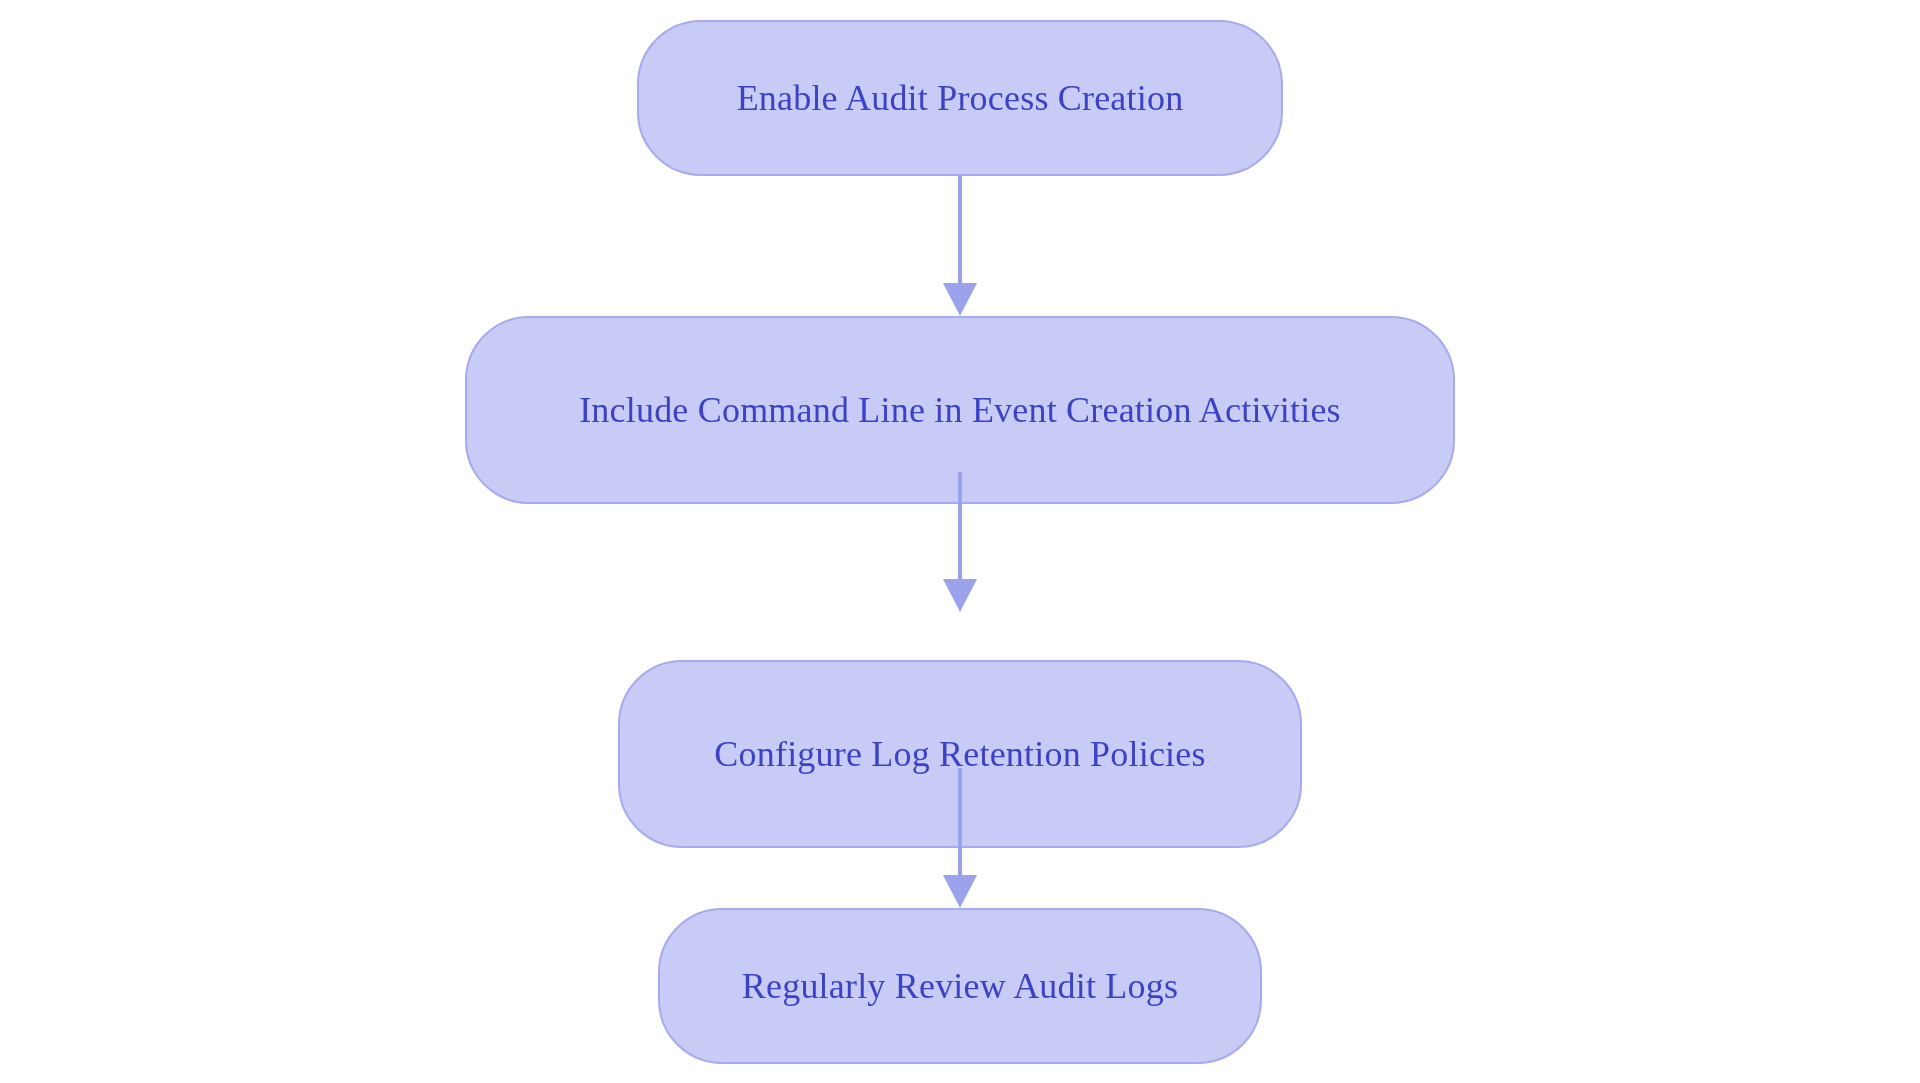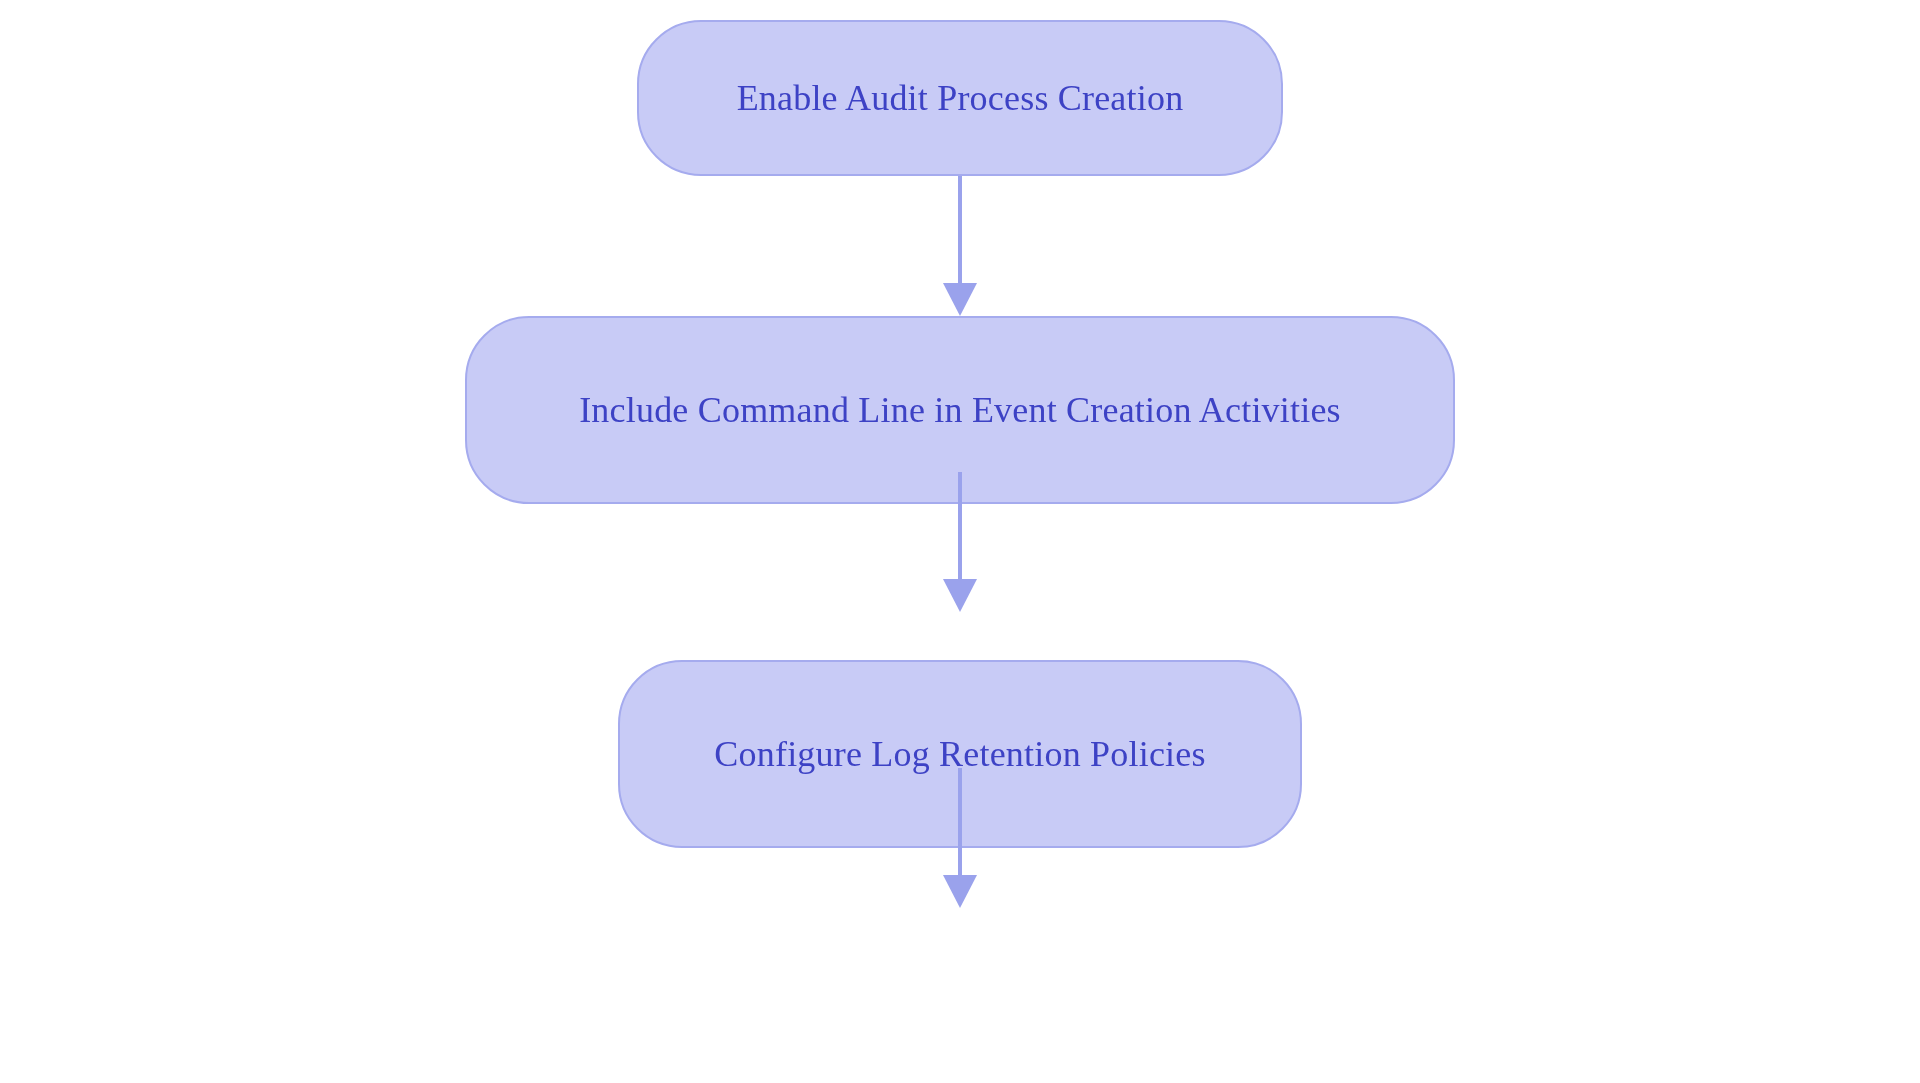--- a/index.html
+++ b/index.html
@@ -97,14 +97,17 @@
 
   <div class="node node-3">
     <span class="node-label">Configure Log Retention Policies</span>
   </div>
 
   <div class="arrow arrow-3">
     <div class="shaft"></div>
     <div class="head"></div>
   </div>
 
+  <div class="node node-4">
+    <span class="node-label">Regularly Review Audit Logs</span>
+  </div>
 
 </div>
 
 </body></html>

